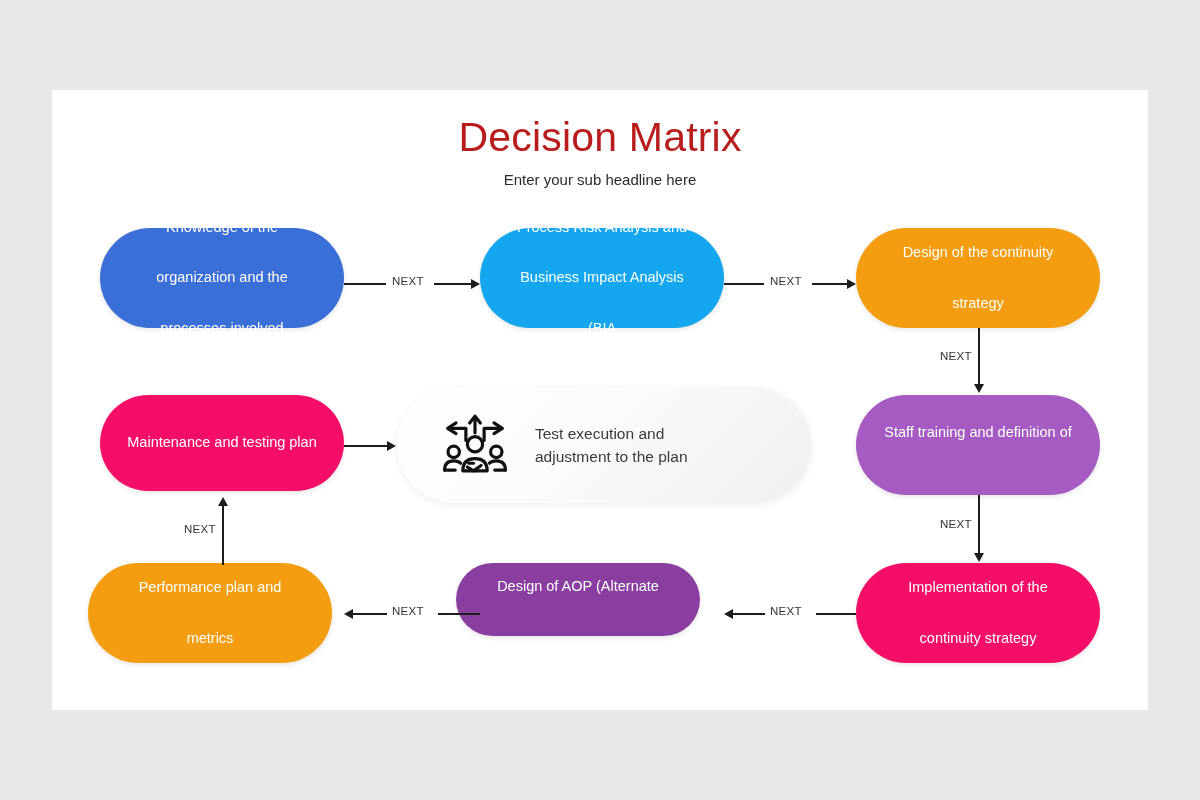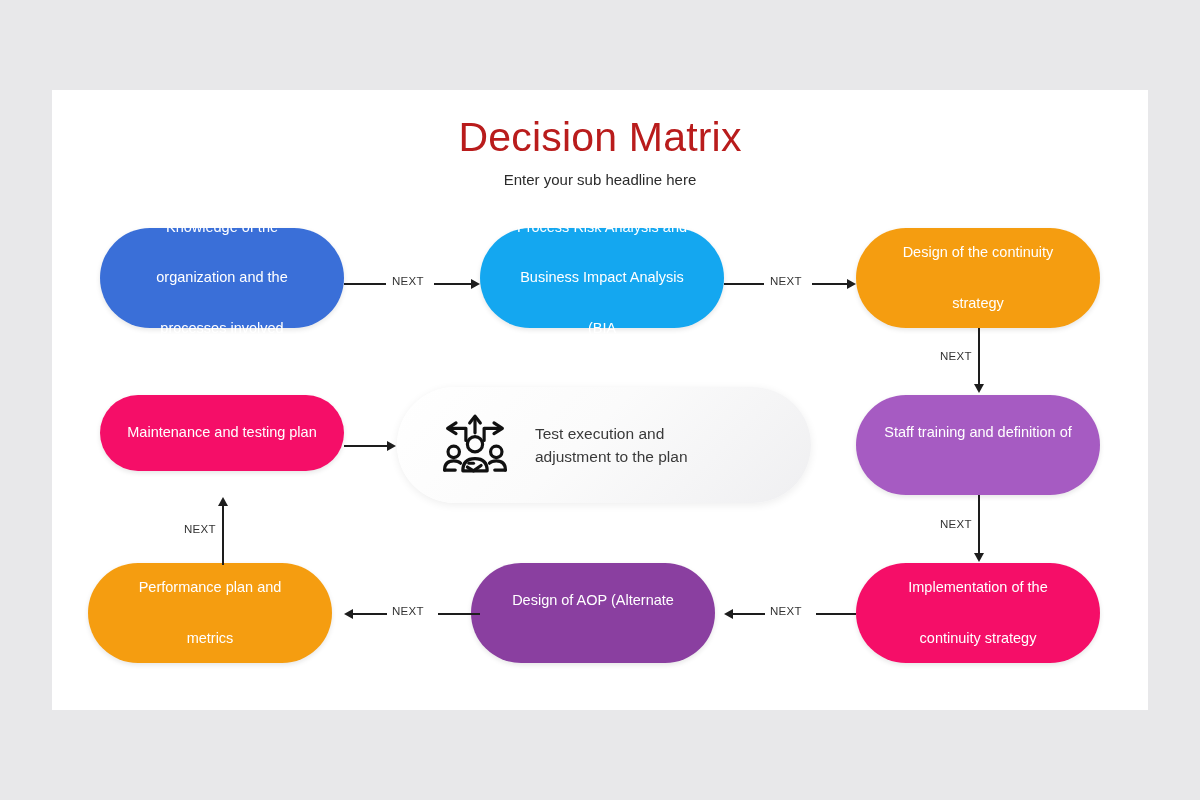--- a/index.html
+++ b/index.html
@@ -104,21 +104,21 @@
       <div class="seg" style="left:88px;top:12px;width:36px;height:1.6px;"></div>
       <div class="head right" style="left:123px;top:8px;"></div>
     </div>
 
     <div class="conn" style="left:888px;top:238px;width:80px;height:68px;">
       <div class="seg" style="left:38px;top:0;width:1.6px;height:58px;"></div>
       <div class="label" style="left:0px;top:22px;">NEXT</div>
       <div class="head down" style="left:34px;top:56px;"></div>
     </div>
 
-    <div class="node" style="left:48px;top:305px;width:244px;height:76px;background:#f50e68;">
+    <div class="node" style="left:48px;top:305px;width:244px;height:96px;background:#f50e68;">
       <span>Maintenance and testing plan</span>
     </div>
 
     <div id="center-card" style="left:345px;top:297px;width:414px;height:116px;">
       <svg id="center-icon" viewBox="0 0 100 100" fill="none" stroke="#111111" stroke-width="4.2" stroke-linecap="round" stroke-linejoin="round">
 
         <path d="M50 34 V14"></path>
         <path d="M43 21 L50 12 L57 21"></path>
 
         <path d="M38 44 V28 H18"></path>
@@ -165,21 +165,21 @@
       <div class="head down" style="left:34px;top:58px;"></div>
     </div>
 
     <div class="node" style="left:36px;top:473px;width:244px;height:100px;background:#f59d10;">
       <span>
         <span>Performance plan and</span><br>
         <span>metrics</span>
       </span>
     </div>
 
-    <div class="node" style="left:419px;top:473px;width:244px;height:100px;background:#8a3fa0;">
+    <div class="node" style="left:404px;top:473px;width:244px;height:73px;background:#8a3fa0;">
       <span>
         <span>Design of AOP (Alternate</span><br>
       </span>
     </div>
 
     <div class="node" style="left:804px;top:473px;width:244px;height:100px;background:#f50e68;">
       <span>
         <span>Implementation of the</span><br>
         <span>continuity strategy</span>
       </span>

